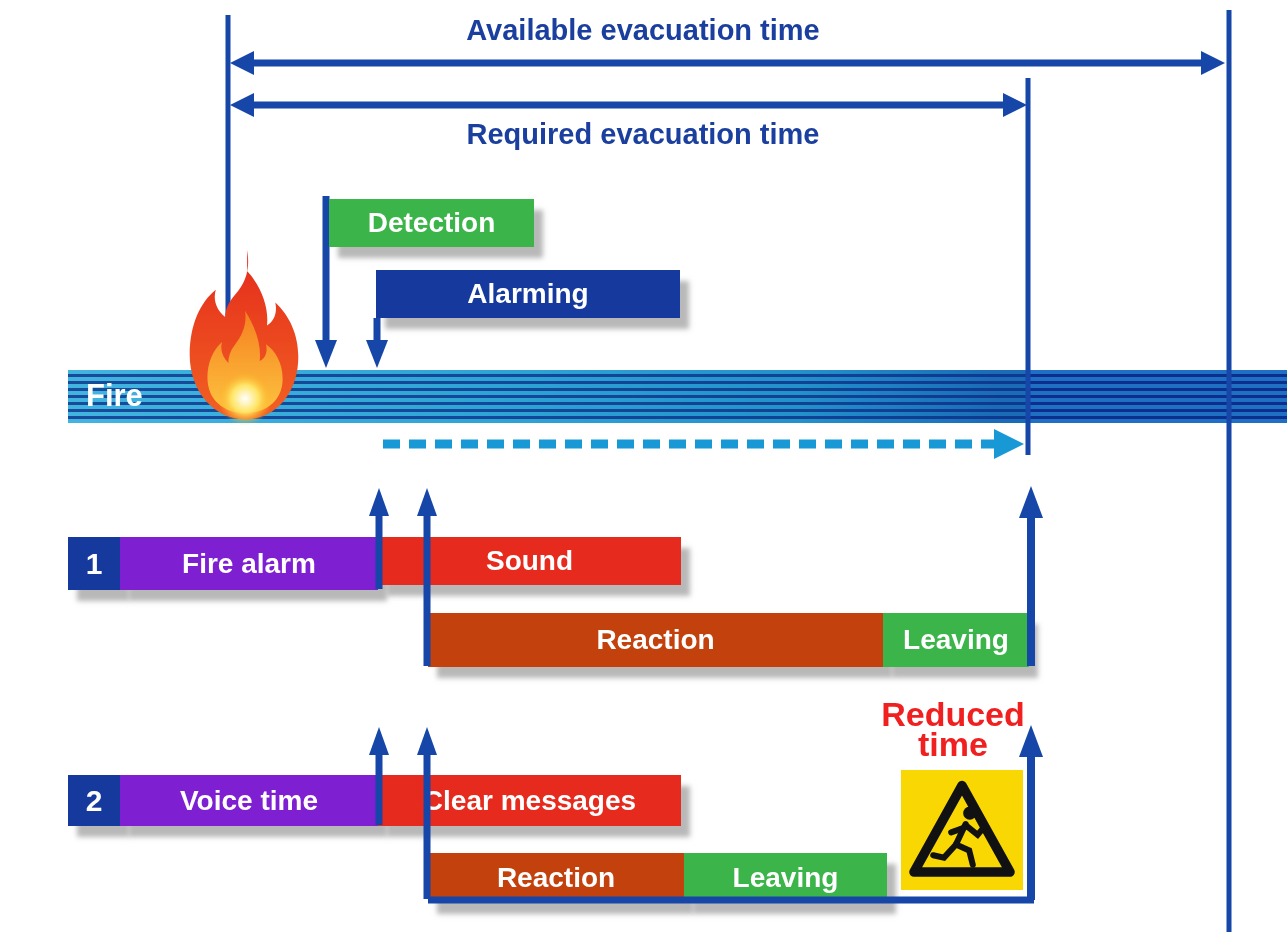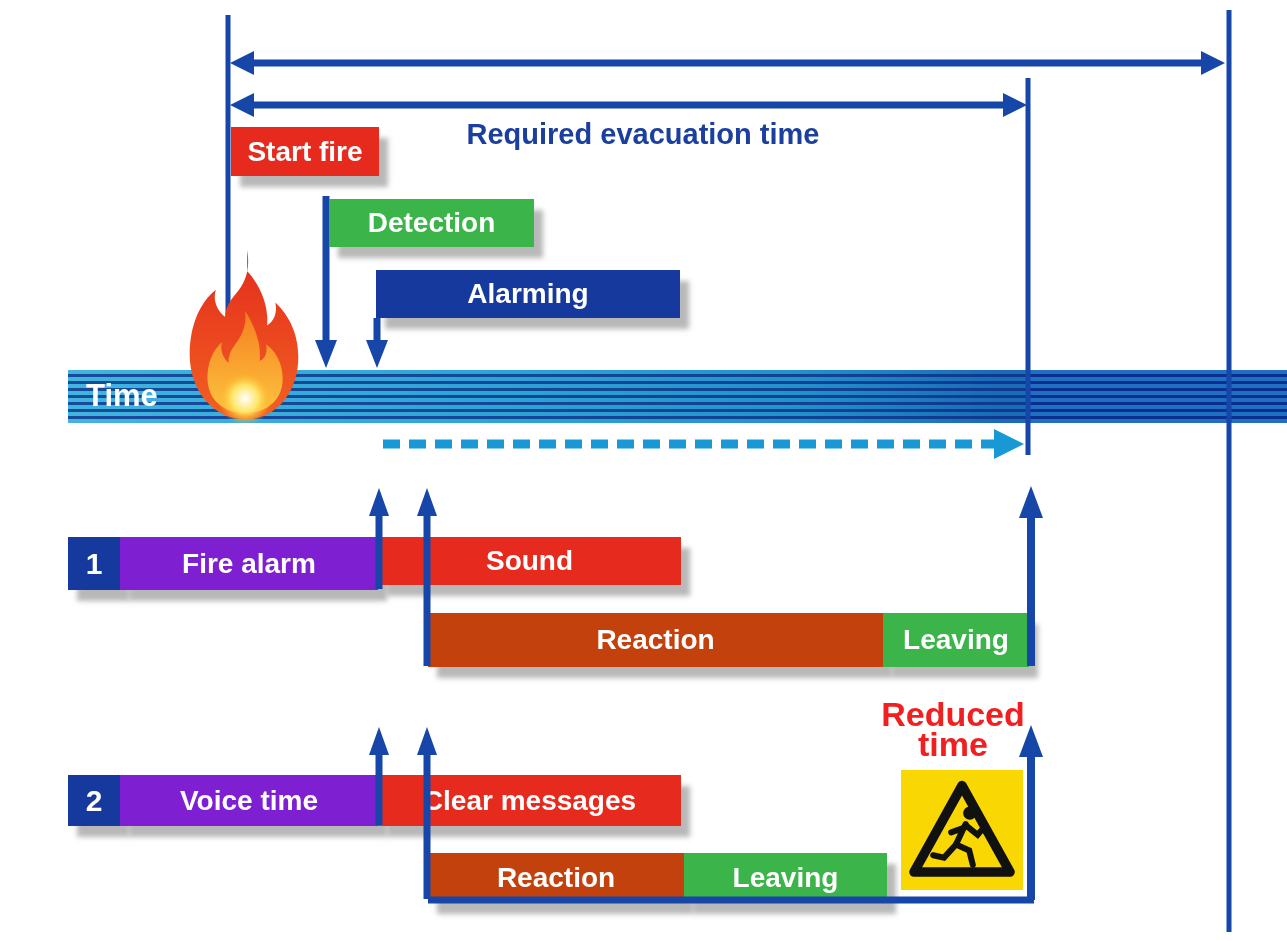--- a/index.html
+++ b/index.html
@@ -52,21 +52,21 @@
   }
   .flame{position:absolute;left:180px;top:246px;width:128px;height:188px;}
 </style>
 </head>
 <body>
 
 <div class="stage">
 
   <div class="band">
     <div class="band-cap"></div>
-    <div class="time-label">Time</div>
+    <div class="time-label">Fire</div>
   </div>
 
   <svg class="layer" viewBox="0 0 1287 941">
     <g>
       <line x1="228" y1="15" x2="228" y2="372" stroke="#1647a8" stroke-width="5"></line>
     </g>
     <g>
       <line x1="1028" y1="78" x2="1028" y2="455" stroke="#1647a8" stroke-width="5"></line>
     </g>
     <g>
@@ -110,23 +110,23 @@
         <stop offset="0" stop-color="#ffffff"></stop>
         <stop offset="0.5" stop-color="#ffe566"></stop>
         <stop offset="1" stop-color="#fba819" stop-opacity="0"></stop>
       </radialGradient>
     </defs>
     <path fill="url(#fgOuter)" d="M63 4 C66 22 62 34 52 46 C46 53 42 60 42 68 C34 62 30 52 33 42 C18 54 8 76 8 104 C8 140 32 166 61 166 C90 166 112 141 112 106 C112 84 103 66 90 54 C92 64 89 72 82 76 C84 58 76 38 63 24 Z"></path>
     <path fill="url(#fgInner)" d="M61 62 C63 76 58 86 51 95 C47 100 45 106 45 112 C39 106 37 99 39 92 C30 100 25 112 25 126 C25 148 41 160 61 160 C81 160 97 148 97 127 C97 112 90 100 81 94 C83 102 80 108 75 110 C77 94 70 76 61 62 Z"></path>
     <circle cx="61" cy="146" r="26" fill="url(#fgCore)"></circle>
   </svg>
 
+  <div class="title" style="top:14px;">Available evacuation time</div>
   <div class="title" style="top:118px;">Required evacuation time</div>
 
-  <div class="box red" style="left:231px;top:127px;width:148px;height:49px;">Start fire</div>
   <div class="box green" style="left:329px;top:199px;width:205px;height:48px;">Detection</div>
   <div class="box navy" style="left:376px;top:270px;width:304px;height:48px;">Alarming</div>
 
   <div class="box navy" style="left:68px;top:537px;width:52px;height:53px;font-size:30px;">1</div>
   <div class="box purple" style="left:120px;top:537px;width:258px;height:53px;">Fire alarm</div>
   <div class="box red" style="left:378px;top:537px;width:303px;height:48px;">Sound</div>
   <div class="box slate" style="left:428px;top:613px;width:455px;height:54px;">Reaction</div>
   <div class="box green" style="left:883px;top:613px;width:146px;height:54px;">Leaving</div>
 
   <div class="box navy" style="left:68px;top:775px;width:52px;height:51px;font-size:30px;">2</div>

